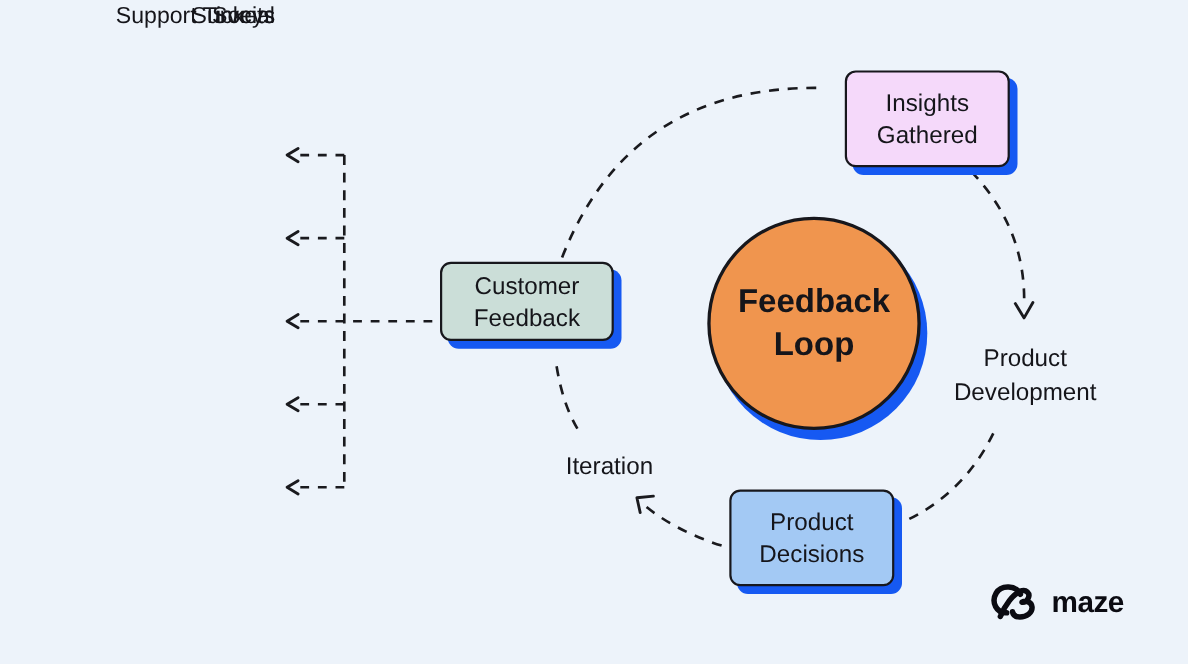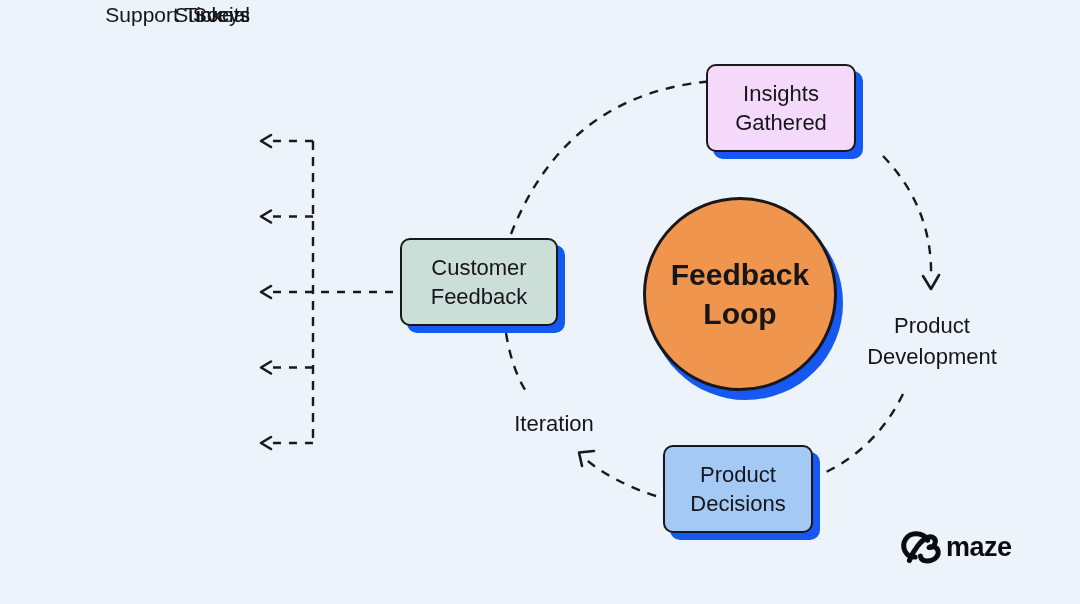--- a/index.html
+++ b/index.html
@@ -21,22 +21,22 @@
   .node{
     position:absolute;
     display:flex;flex-direction:column;justify-content:center;align-items:center;
     border:2px solid #17171c;
     border-radius:10px;
     box-shadow:7px 7px 0 #1659f2;
     font-size:22px;line-height:29px;
     text-align:center;
     box-sizing:border-box;
   }
-  .node-insights{left:706px;top:64px;width:150px;height:88px;background:#f5d9fa;}
-  .node-customer{left:400px;top:238px;width:158px;height:88px;background:#cbded8;}
+  .node-insights{left:768px;top:64px;width:150px;height:88px;background:#f5d9fa;}
+  .node-customer{left:400px;top:238px;width:158px;height:72px;background:#cbded8;}
   .node-decisions{left:663px;top:445px;width:150px;height:88px;background:#a3c9f4;}
   .center-circle{
     position:absolute;left:643px;top:197px;width:194px;height:194px;
     background:#f0954e;
     border:3px solid #17171c;
     border-radius:50%;
     box-shadow:6px 9px 0 #1659f2;
     display:flex;flex-direction:column;justify-content:center;align-items:center;
     font-size:30px;font-weight:bold;line-height:39px;
     text-align:center;
@@ -60,21 +60,21 @@
   .src-label:nth-of-type(2){top:201px;}
   .src-label:nth-of-type(3){top:277px;}
   .src-label:nth-of-type(4){top:352px;}
   .src-label:nth-of-type(5){top:428px;}
   .logo{
     position:absolute;left:895px;top:526px;
     display:flex;align-items:center;
   }
   .logo-text{
     font-size:27px;font-weight:bold;letter-spacing:-0.5px;
-    color:#0b0b12;margin-left:3px;
+    color:#0b0b12;margin-left:13px;
   }
 </style>
 </head>
 <body>
 
 <div class="stage">
 
   <svg class="connectors" viewBox="0 0 1080 604" fill="none">
     <g stroke="#1a1a1e" stroke-width="2.4">
 

